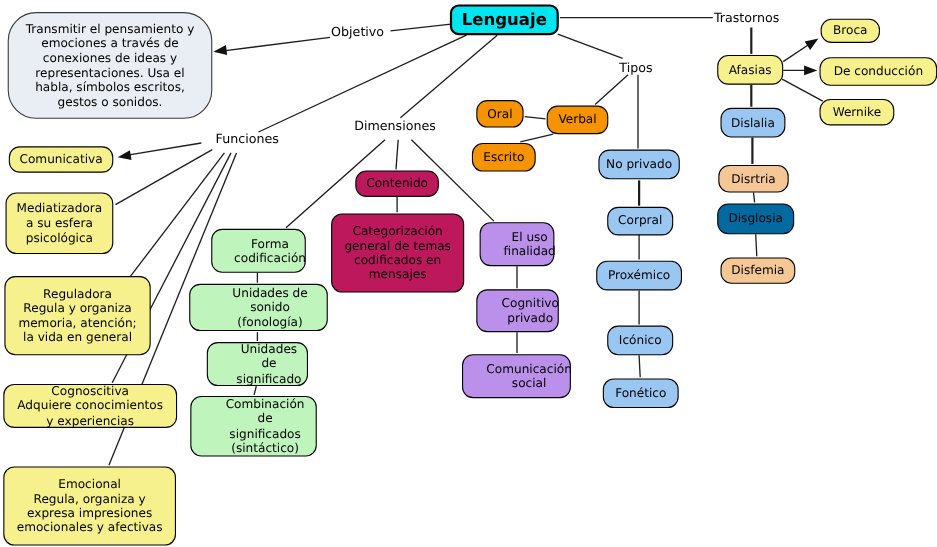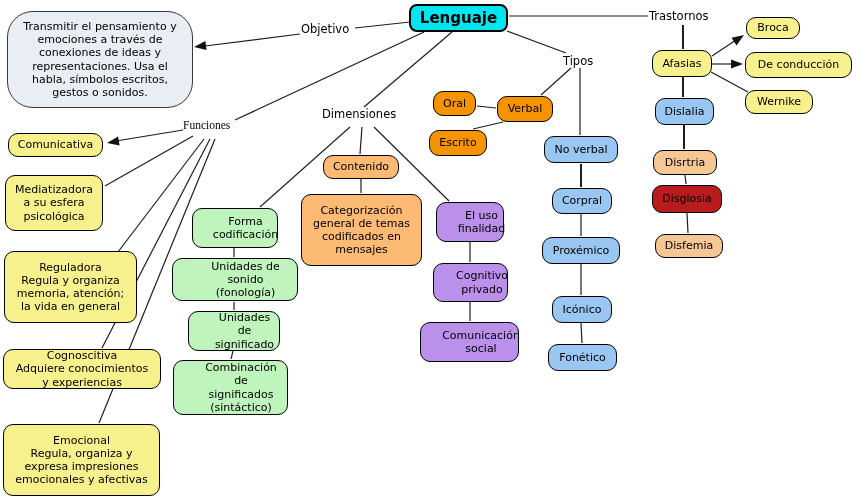--- a/index.html
+++ b/index.html
@@ -16,31 +16,31 @@
     padding:1px 3px; white-space:pre-line;
   }
   .lbl{
     position:absolute; font-size:11.5px; color:#000; white-space:nowrap;
     background:transparent;
   }
   .c-def{background:#E8EEF3;border-color:#3a3a3a;border-radius:26px;}
   .c-cyan{background:#00E6F0;font-weight:bold;font-size:15px;border-width:2px;border-radius:8px;}
   .c-yellow{background:#F7F18D;}
   .c-orange{background:#F59300;}
-  .c-pink{background:#fdba74;}
+  .c-pink{background:#be185d;}
   .c-purple{background:#BA90EB;padding-left:26px;}
   .c-green{background:#BFF4BC;padding-left:24px;}
   .c-blue{background:#9AC6F2;}
-  .c-brightgreen{background:#b91c1c;text-align:right;}
+  .c-brightgreen{background:#0369a1;text-align:right;}
   .c-peach{background:#F5C795;}
 
   #n-def{left:7px;top:11px;width:186px;height:97px;}
   #n-lenguaje{left:409px;top:4px;width:99px;height:28px;}
   #lbl-objetivo{left:301px;top:22px;}
-  #lbl-funciones{left:183px;top:119px;font-family:Liberation Serif, serif;}
+  #lbl-funciones{left:196px;top:119px;}
   #lbl-dimensiones{left:322px;top:107px;}
   #lbl-tipos{left:563px;top:54px;}
   #lbl-trastornos{left:649px;top:9px;}
   #n-comunicativa{left:8px;top:133px;width:95px;height:24px;}
   #n-mediatizadora{left:5px;top:175px;width:98px;height:56px;}
   #n-reguladora{left:4px;top:251px;width:133px;height:72px;}
   #n-cognoscitiva{left:3px;top:349px;width:158px;height:40px;}
   #n-emocional{left:3px;top:424px;width:157px;height:72px;}
   #n-forma{left:192px;top:208px;width:86px;height:40px;}
   #n-uni-sonido{left:172px;top:258px;width:126px;height:43px;}
@@ -174,21 +174,21 @@
 finalidad</div>
   <div class="node c-purple" id="n-cognitivo">Cognitivo
 privado</div>
   <div class="node c-purple" id="n-comsocial">Comunicación
 social</div>
 
   <div class="lbl" id="lbl-tipos">Tipos</div>
   <div class="node c-orange" id="n-oral">Oral</div>
   <div class="node c-orange" id="n-verbal">Verbal</div>
   <div class="node c-orange" id="n-escrito">Escrito</div>
-  <div class="node c-blue" id="n-noverbal">No verbal</div>
+  <div class="node c-blue" id="n-noverbal">No privado</div>
   <div class="node c-blue" id="n-corpral">Corpral</div>
   <div class="node c-blue" id="n-proxemico">Proxémico</div>
   <div class="node c-blue" id="n-iconico">Icónico</div>
   <div class="node c-blue" id="n-fonetico">Fonético</div>
 
   <div class="lbl" id="lbl-trastornos">Trastornos</div>
   <div class="node c-yellow" id="n-afasias">Afasias</div>
   <div class="node c-blue" id="n-dislalia">Dislalia</div>
   <div class="node c-peach" id="n-disrtria">Disrtria</div>
   <div class="node c-brightgreen" id="n-disglosia">Disglosia</div>

